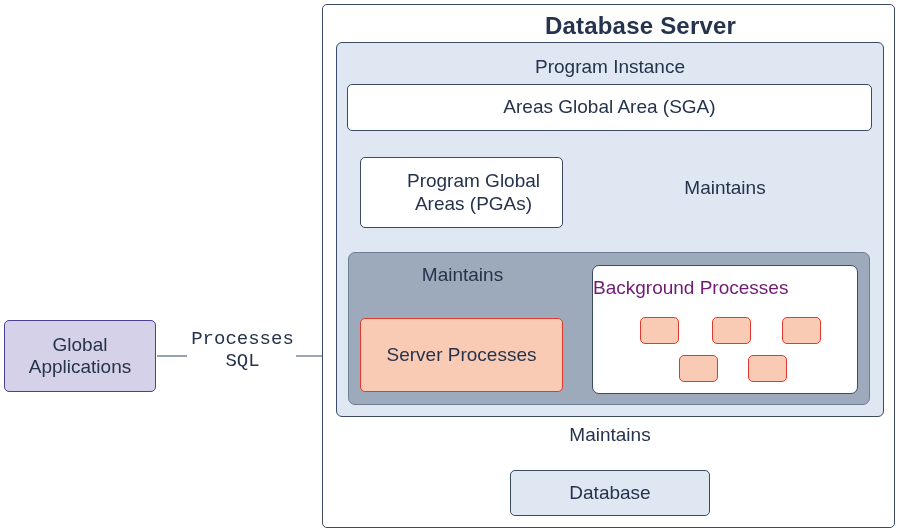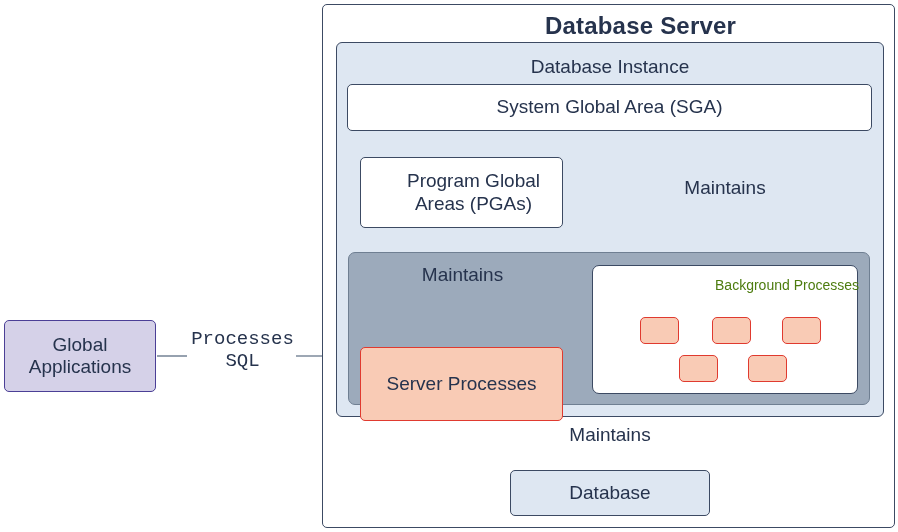--- a/index.html
+++ b/index.html
@@ -100,39 +100,38 @@
   }
 
   
   #server-processes {
     left: 360px; top: 318px;
     width: 203px; height: 74px;
     background: #f9cbb5;
     border: 1.4px solid #e03a2f;
     border-radius: 5px;
     font-size: 19px;
-    margin-top: 29px;
   }
 
   
   #background-processes {
     left: 592px; top: 265px;
     width: 266px; height: 129px;
     background: #ffffff;
     border: 1.4px solid #3c4a63;
     border-radius: 7px;
     display: block;
   }
   #bg-title {
     position: absolute;
     left: 0; top: 11px;
     width: 266px;
-    text-align: right;
-    font-size: 14px;
-    color: #4d7c0f;
+    text-align: left;
+    font-size: 19px;
+    color: #701a75;
   }
   .proc-chip {
     position: absolute;
     width: 37px; height: 25px;
     background: #f9cbb5;
     border: 1.2px solid #e03a2f;
     border-radius: 5px;
   }
 
   
@@ -221,23 +220,23 @@
     <g>
       <line x1="610" y1="424" x2="610" y2="404" stroke="#46566f" stroke-width="1.6" marker-end="url(#arrowhead)"></line>
       <line x1="610" y1="448" x2="610" y2="467" stroke="#46566f" stroke-width="1.6" marker-end="url(#arrowhead)"></line>
     </g>
   </svg>
 
   <div class="box" id="db-server"></div>
   <div class="lbl" id="db-server-title">Database Server</div>
 
   <div class="box" id="db-instance"></div>
-  <div class="lbl" id="db-instance-title">Database Instance</div>
-
-  <div class="box" id="sga">System Global Area (SGA)</div>
+  <div class="lbl" id="db-instance-title">Program Instance</div>
+
+  <div class="box" id="sga">Areas Global Area (SGA)</div>
 
   <div class="box" id="pga">Program Global Areas (PGAs)</div>
 
   <div class="box" id="process-region"></div>
 
   <div class="box" id="server-processes">Server Processes</div>
 
   <div class="box" id="background-processes">
     <div id="bg-title">Background Processes</div>
     <div class="proc-chip" style="left:47px;  top:51px;"></div>

